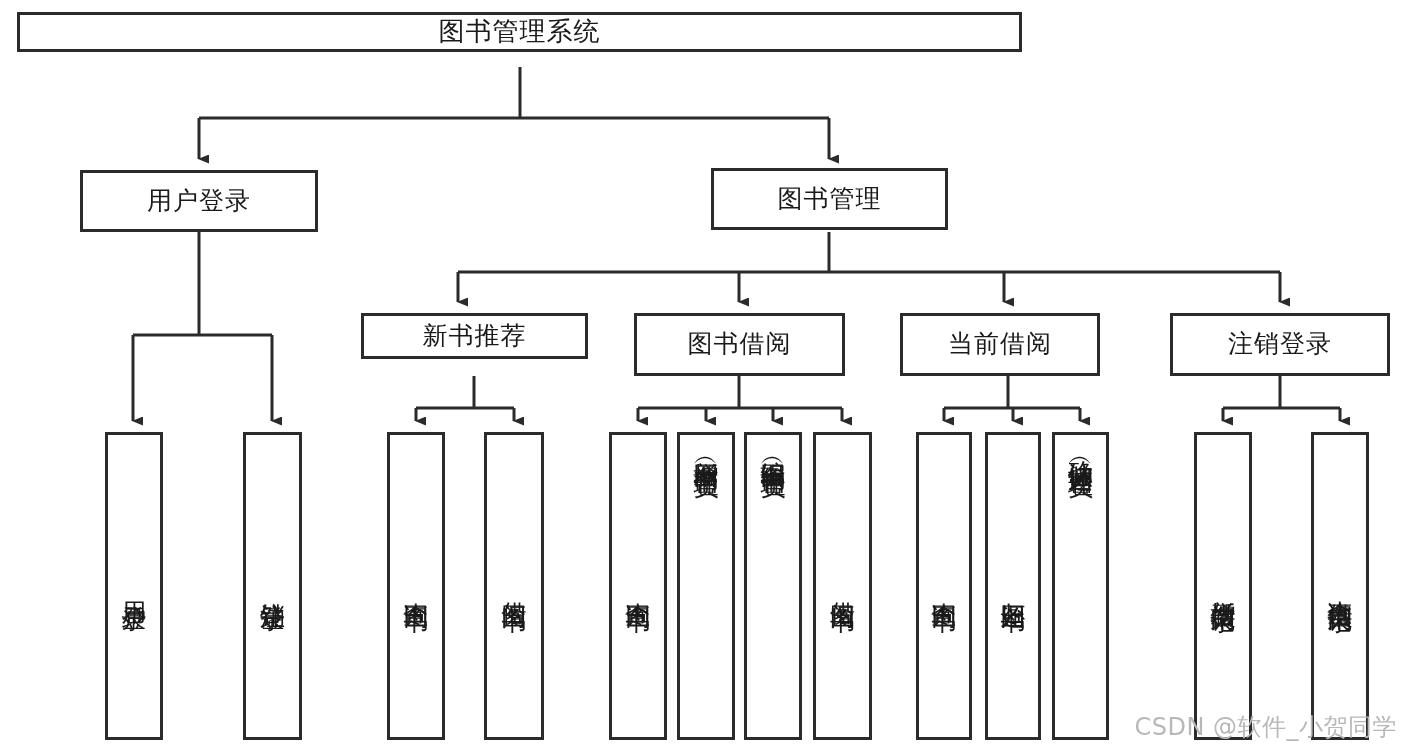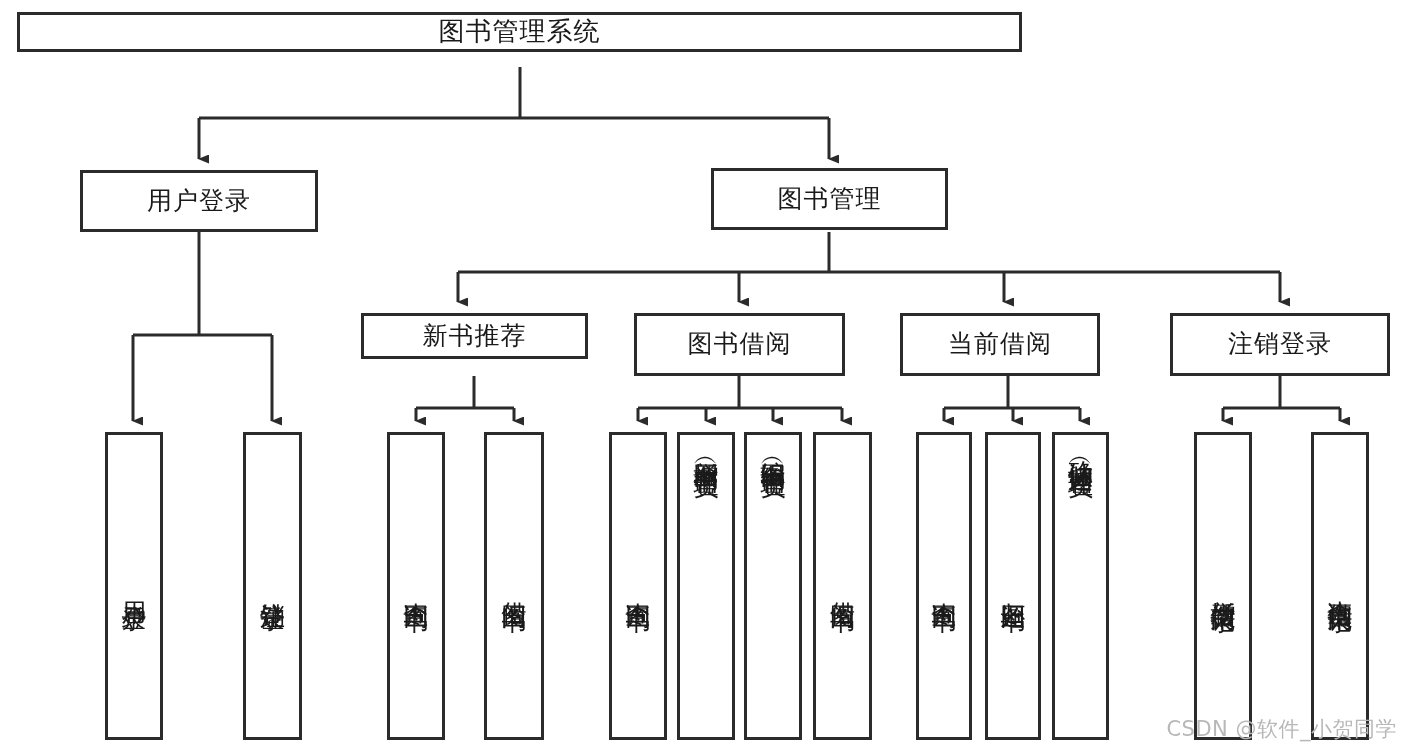--- a/index.html
+++ b/index.html
@@ -61,21 +61,21 @@
     display: block;
   }
   .node.leaf.centered {
     align-items: center;
     padding-top: 0;
   }
   .watermark {
     position: absolute;
     right: 8px;
     bottom: 4px;
-    font-size: 21px;
+    font-size: 24px;
     color: #b8b8b8;
     letter-spacing: 0.5px;
     white-space: nowrap;
     font-family: "DejaVu Sans", "Liberation Sans", sans-serif;
   }
 </style>
 </head>
 <body>
 
 <div id="canvas">

